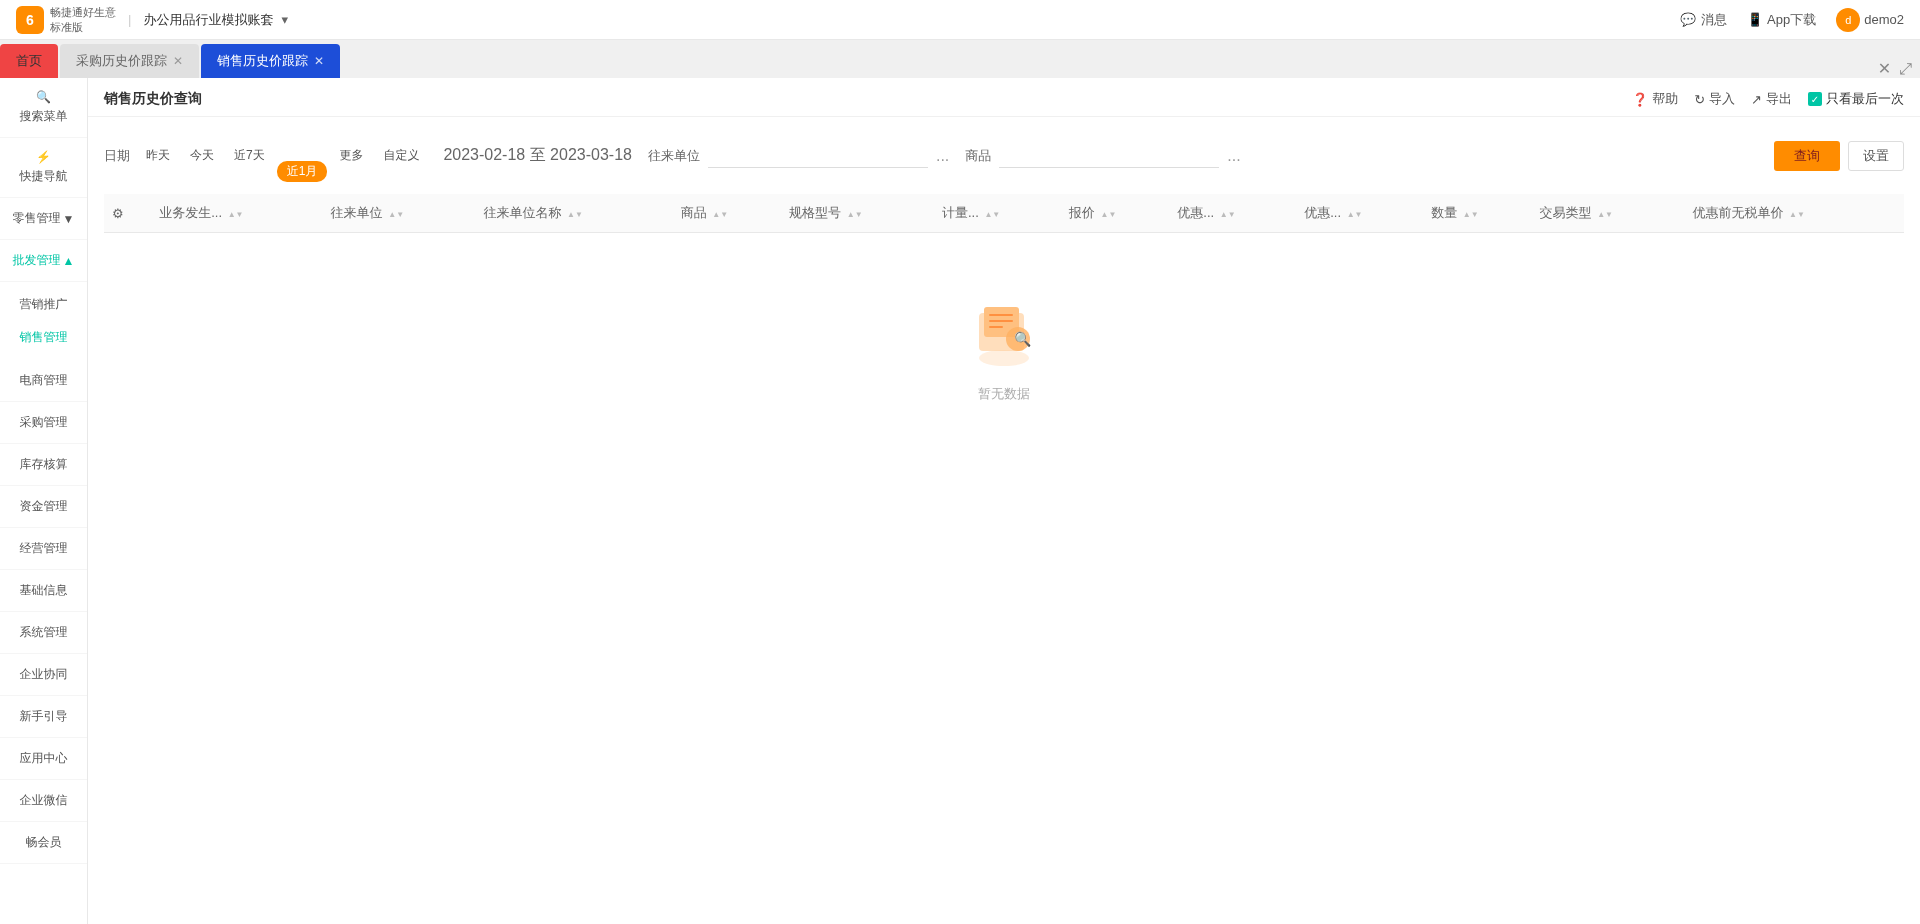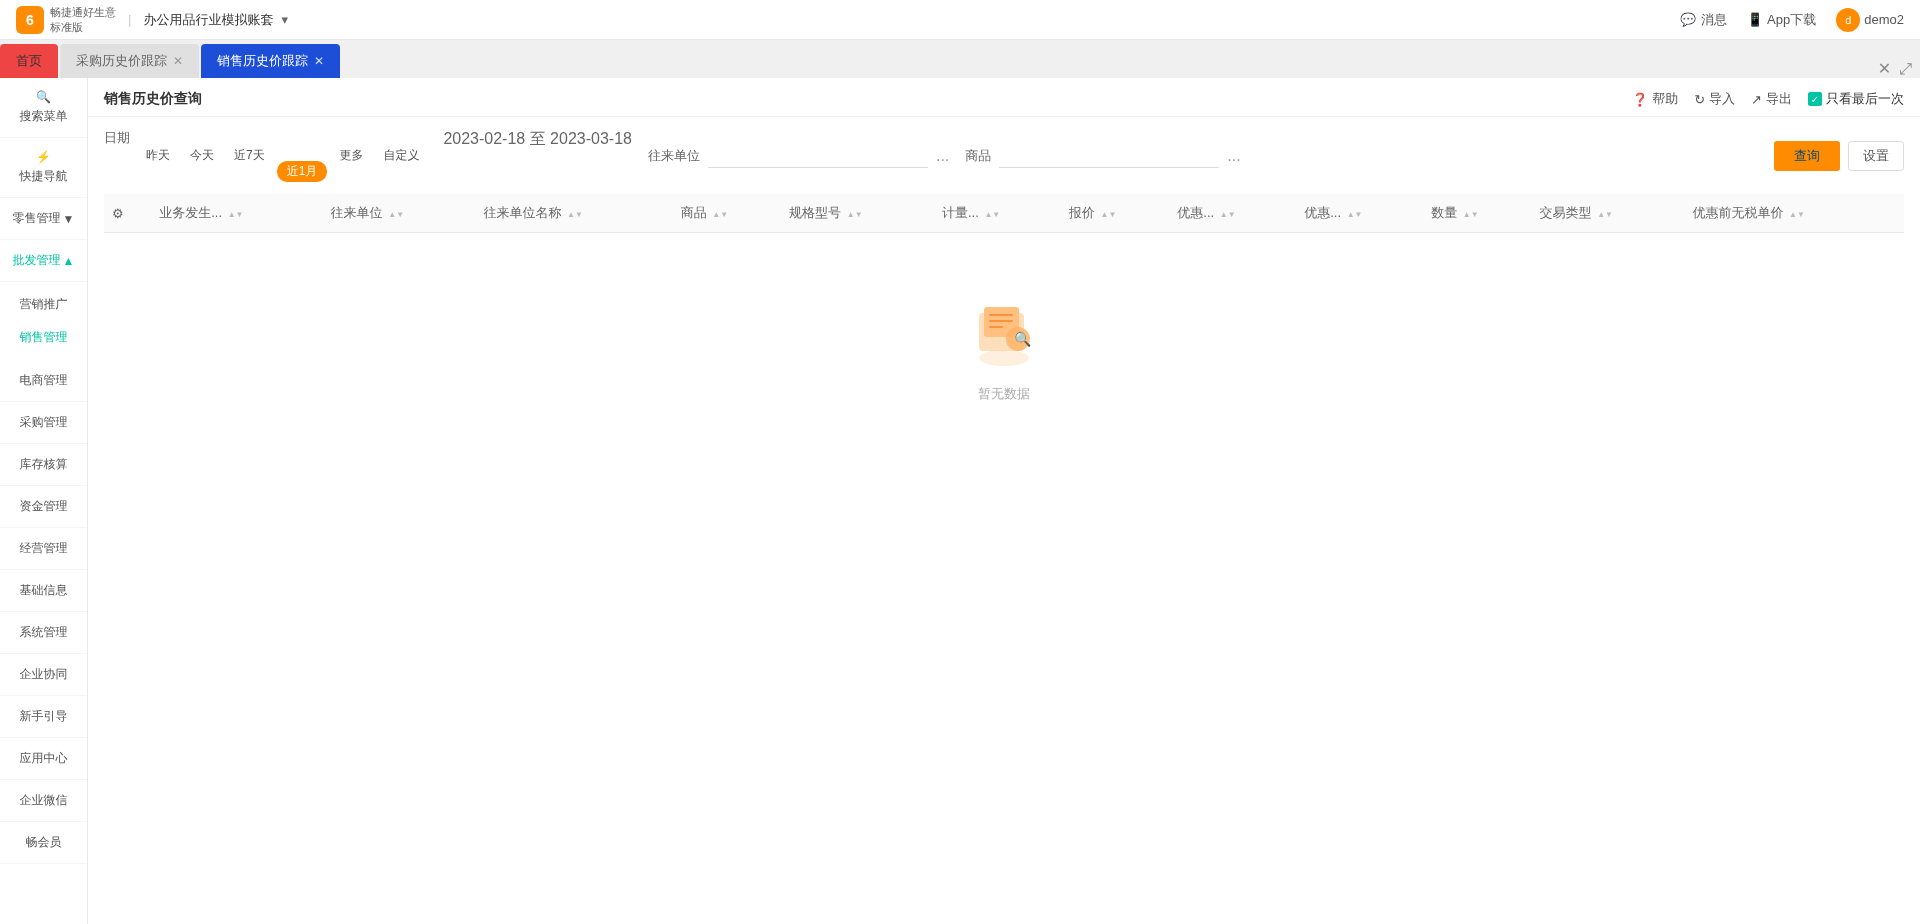--- a/index.html
+++ b/index.html
@@ -43,32 +43,32 @@
     
     .page-header { padding: 12px 16px 8px; display: flex; align-items: center; justify-content: space-between; border-bottom: 1px solid #f0f0f0; flex-shrink: 0; }
     .page-title { font-size: 14px; font-weight: bold; color: #333; }
     .page-actions { display: flex; align-items: center; gap: 16px; }
     .page-action { display: flex; align-items: center; gap: 4px; cursor: pointer; color: #555; font-size: 13px; }
     .checkbox-label { display: flex; align-items: center; gap: 4px; font-size: 13px; cursor: pointer; }
     .checkbox-checked { width: 14px; height: 14px; background: #00c5a5; border-radius: 2px; display: flex; align-items: center; justify-content: center; color: white; font-size: 10px; }
 
     
     .filter-bar { padding: 12px 16px; display: flex; align-items: center; gap: 16px; flex-wrap: wrap; flex-shrink: 0; }
-    .filter-group { display: flex; align-items: flex-start; gap: 8px; }
+    .filter-group { display: flex; align-items: center; gap: 8px; }
     .filter-label { color: #666; font-size: 13px; }
     .date-btns { display: flex; align-items: center; gap: 4px; }
     .date-btn { padding: 2px 8px; font-size: 12px; cursor: pointer; color: #555; border: none; background: none; }
     .date-btn.active { background: #ff8c00; color: #fff; border-radius: 10px; padding: 2px 10px; margin-top: 32px; }
     .filter-date-range { font-size: 16px; color: #666; margin-left: 8px; }
     .filter-input-group { display: flex; align-items: center; gap: 8px; }
     .filter-input { border: none; border-bottom: 1px solid #ddd; padding: 4px 8px; font-size: 13px; width: 220px; outline: none; color: #333; }
     .filter-dots { color: #999; cursor: pointer; font-size: 16px; }
 
     .filter-right { margin-left: auto; display: flex; align-items: center; gap: 8px; }
-    .btn-query { background: #ff8c00; color: #0c4a6e; border: none; padding: 6px 20px; border-radius: 3px; cursor: pointer; font-size: 13px; }
+    .btn-query { background: #ff8c00; color: #7f1d1d; border: none; padding: 6px 20px; border-radius: 3px; cursor: pointer; font-size: 13px; }
     .btn-settings { border: 1px solid #ddd; background: #fff; color: #555; padding: 5px 14px; border-radius: 3px; cursor: pointer; font-size: 13px; }
 
     
     .table-container { flex: 1; overflow: auto; padding: 0 16px; }
     table { width: 100%; border-collapse: collapse; font-size: 13px; }
     thead tr { background: #fafafa; border-bottom: 1px solid #e8e8e8; }
     th { padding: 10px 8px; color: #666; font-weight: normal; text-align: left; border-bottom: 1px solid #e8e8e8; white-space: nowrap; }
     th .sort-arrows { display: inline-flex; flex-direction: column; font-size: 8px; color: #bbb; margin-left: 2px; line-height: 1; }
 
     

